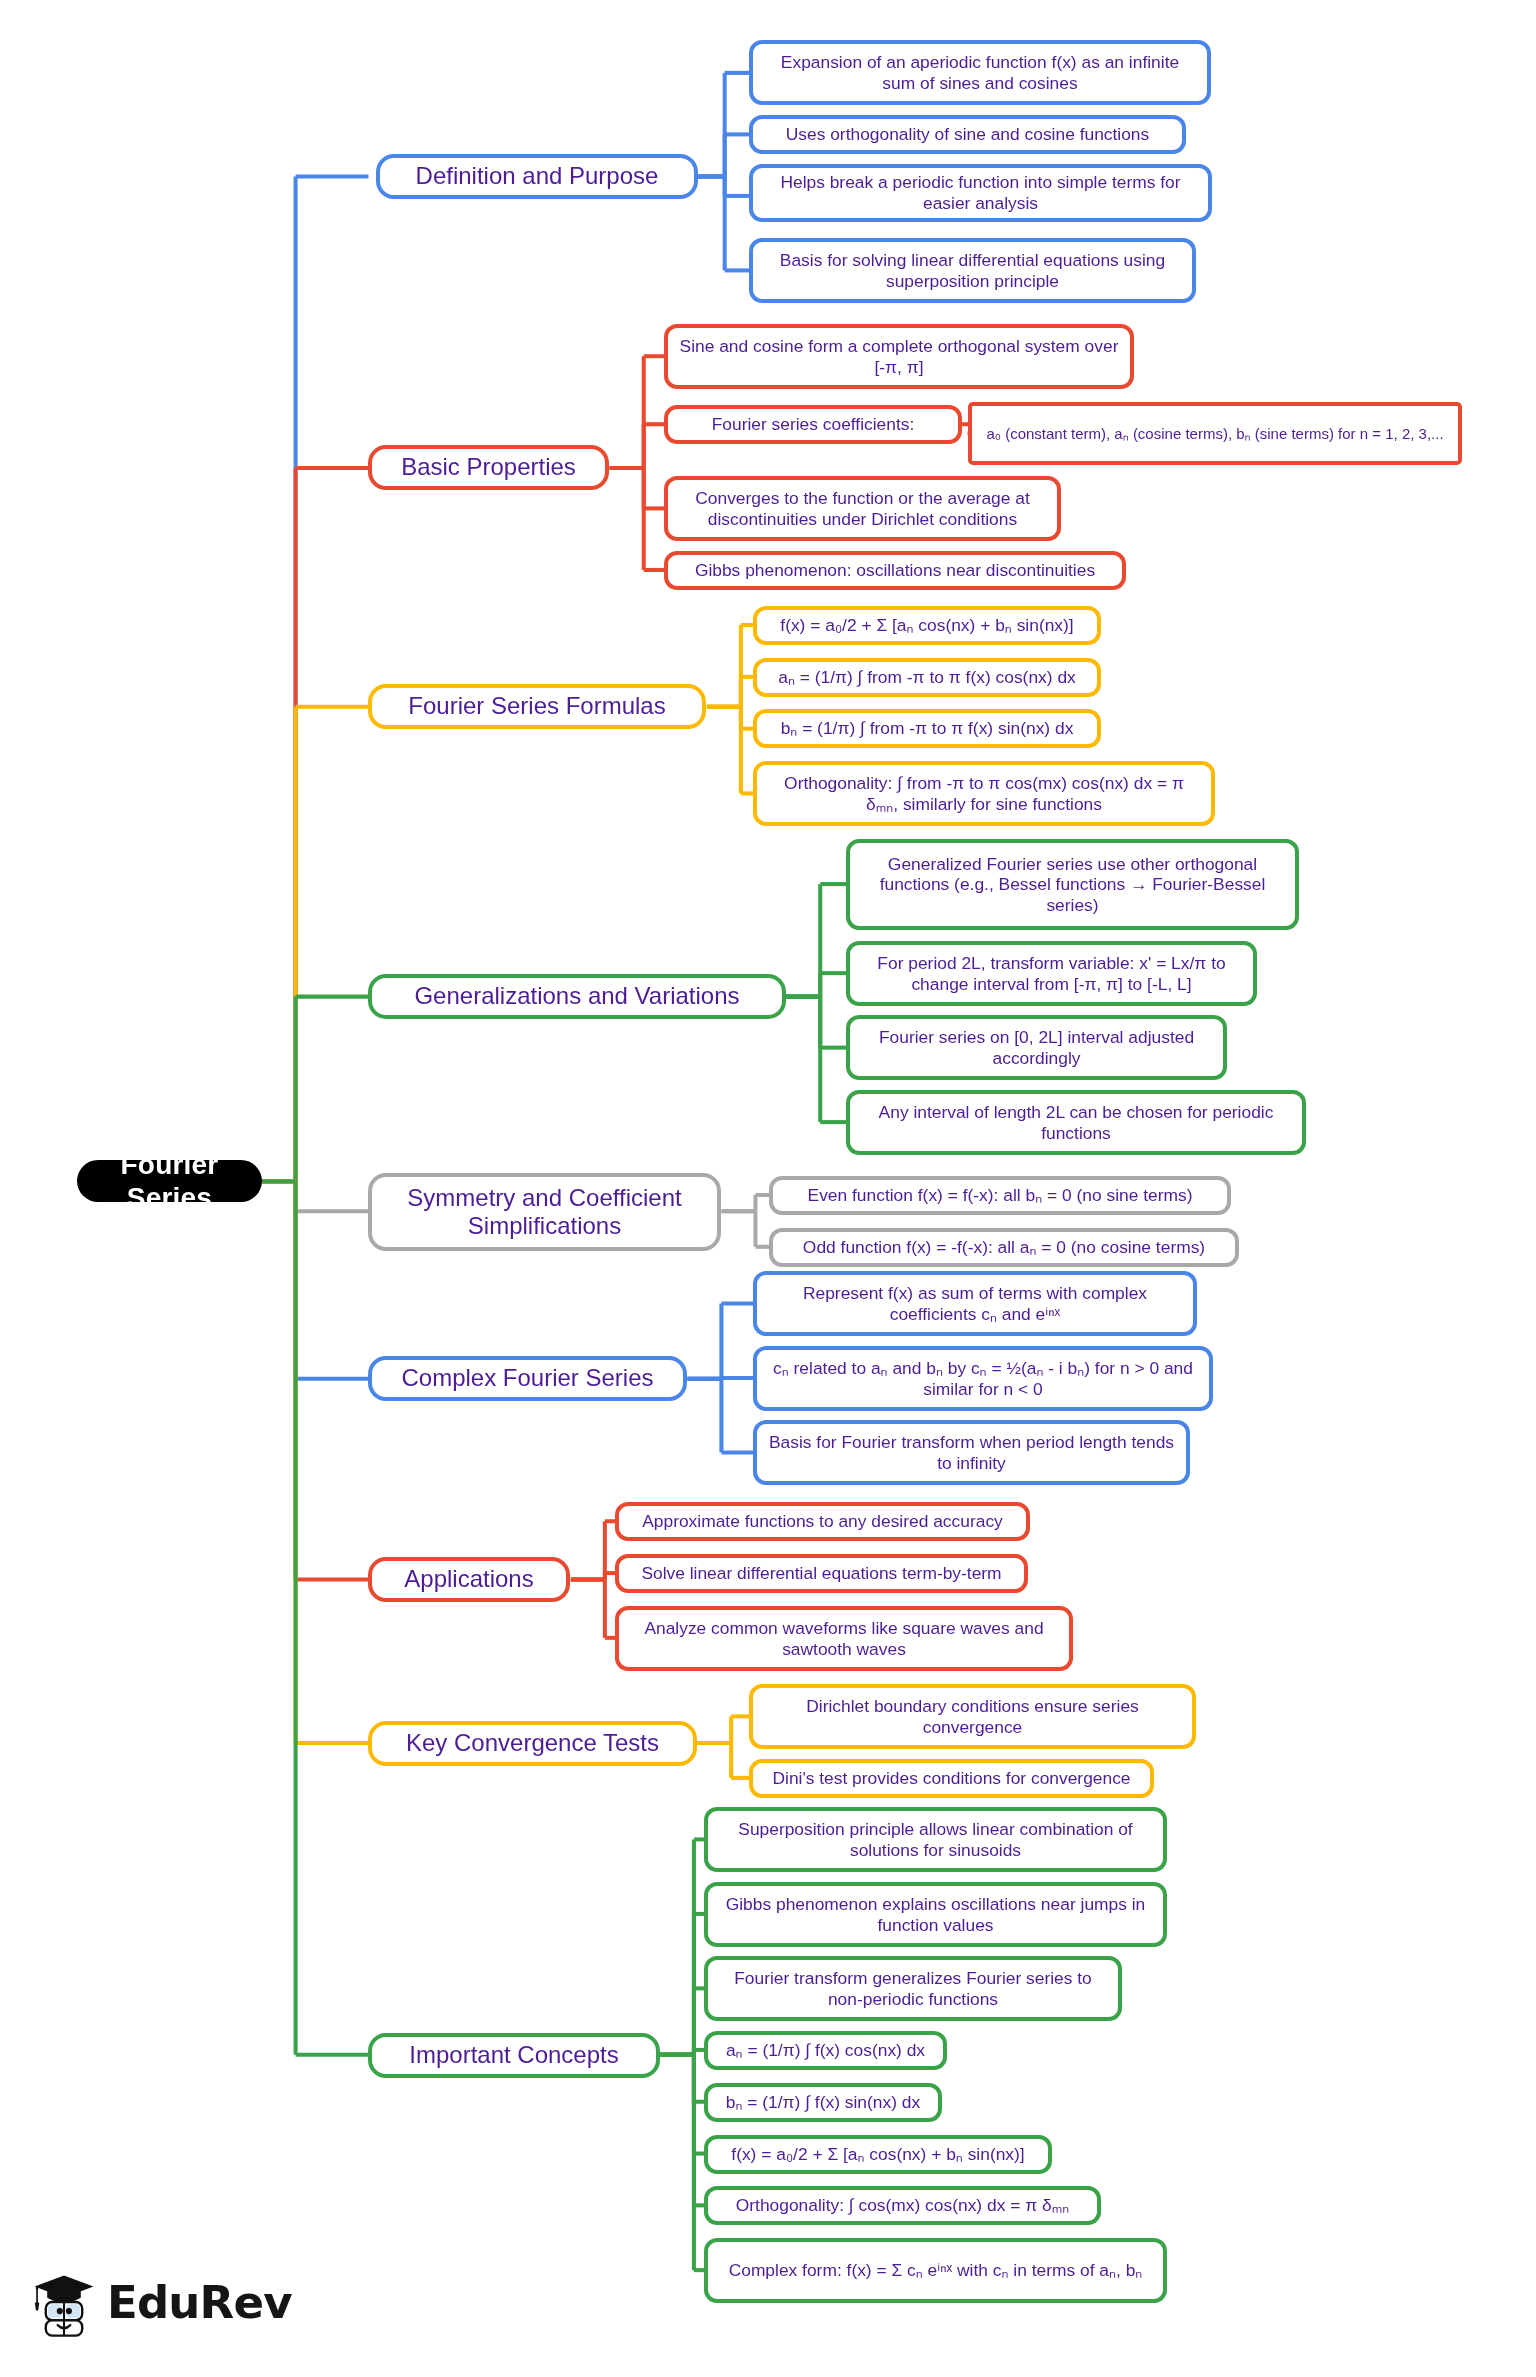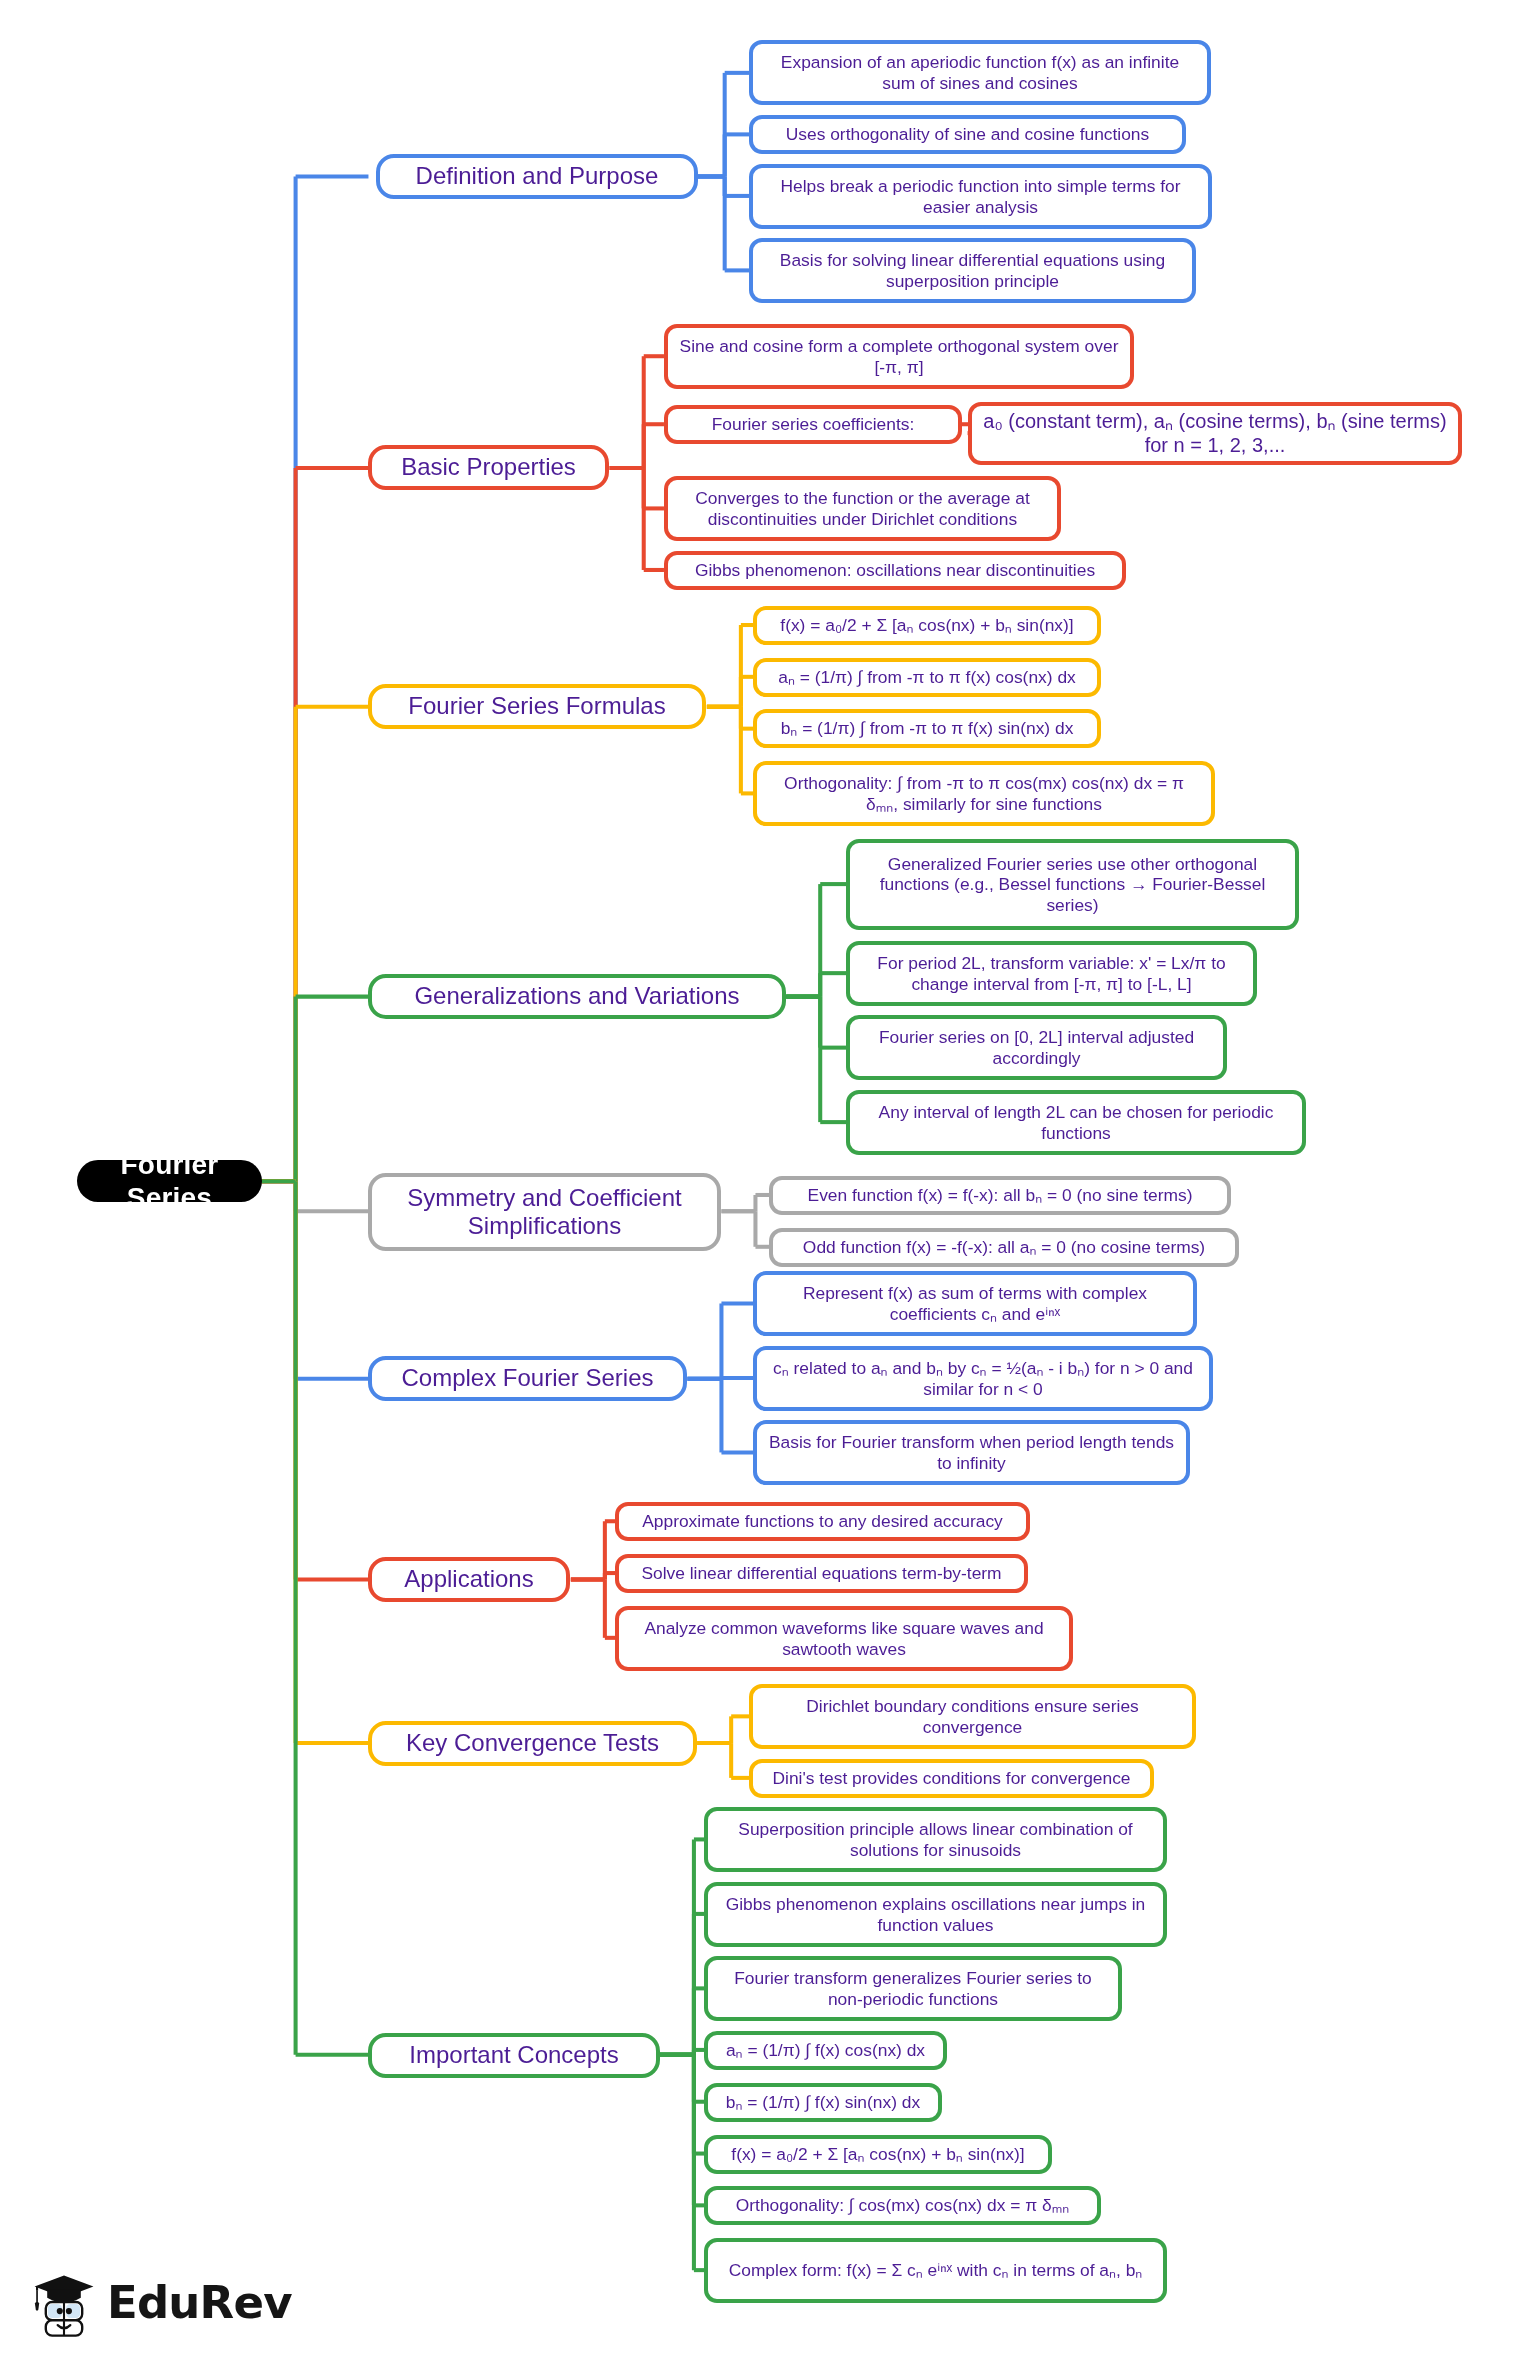--- a/index.html
+++ b/index.html
@@ -48,22 +48,22 @@
     border-radius: 18px;
     font-size: 24px;
   }
   .leaf {
     border-width: 4px;
     border-radius: 13px;
     font-size: 17.4px;
   }
   .subleaf {
     border-width: 4px;
-    border-radius: 13px;
-    font-size: 20px;
+    border-radius: 5px;
+    font-size: 15px;
   }
   .c-blue   { border-color: #4a86e8; }
   .c-red    { border-color: #e8492f; }
   .c-yellow { border-color: #fcb900; }
   .c-green  { border-color: #3aa349; }
   .c-gray   { border-color: #a9a9a9; }
 
   #logo {
     position: absolute;
     left: 29px;
@@ -225,21 +225,21 @@
       </div>
       <div class="node branch c-blue" style="left: 376px; top: 154px; width: 322px; height: 45px;">
         <span>Definition and Purpose</span>
       </div>
       <div class="node leaf c-blue" style="left: 749px; top: 40px; width: 462px; height: 65px;">
         <span>Expansion of an aperiodic function f(x) as an infinite sum of sines and cosines</span>
       </div>
       <div class="node leaf c-blue" style="left: 749px; top: 115px; width: 437px; height: 39px;">
         <span>Uses orthogonality of sine and cosine functions</span>
       </div>
-      <div class="node leaf c-blue" style="left: 749px; top: 164px; width: 463px; height: 65px;">
+      <div class="node leaf c-blue" style="left: 749px; top: 164px; width: 463px; height: 58px;">
         <span>Helps break a periodic function into simple terms for easier analysis</span>
       </div>
       <div class="node leaf c-blue" style="left: 749px; top: 238px; width: 447px; height: 65px;">
         <span>Basis for solving linear differential equations using superposition principle</span>
       </div>
       <div class="node branch c-red" style="left: 368px; top: 445px; width: 241px; height: 45px;">
         <span>Basic Properties</span>
       </div>
       <div class="node leaf c-red" style="left: 664px; top: 324px; width: 470px; height: 65px;">
         <span>Sine and cosine form a complete orthogonal system over [-π, π]</span>

